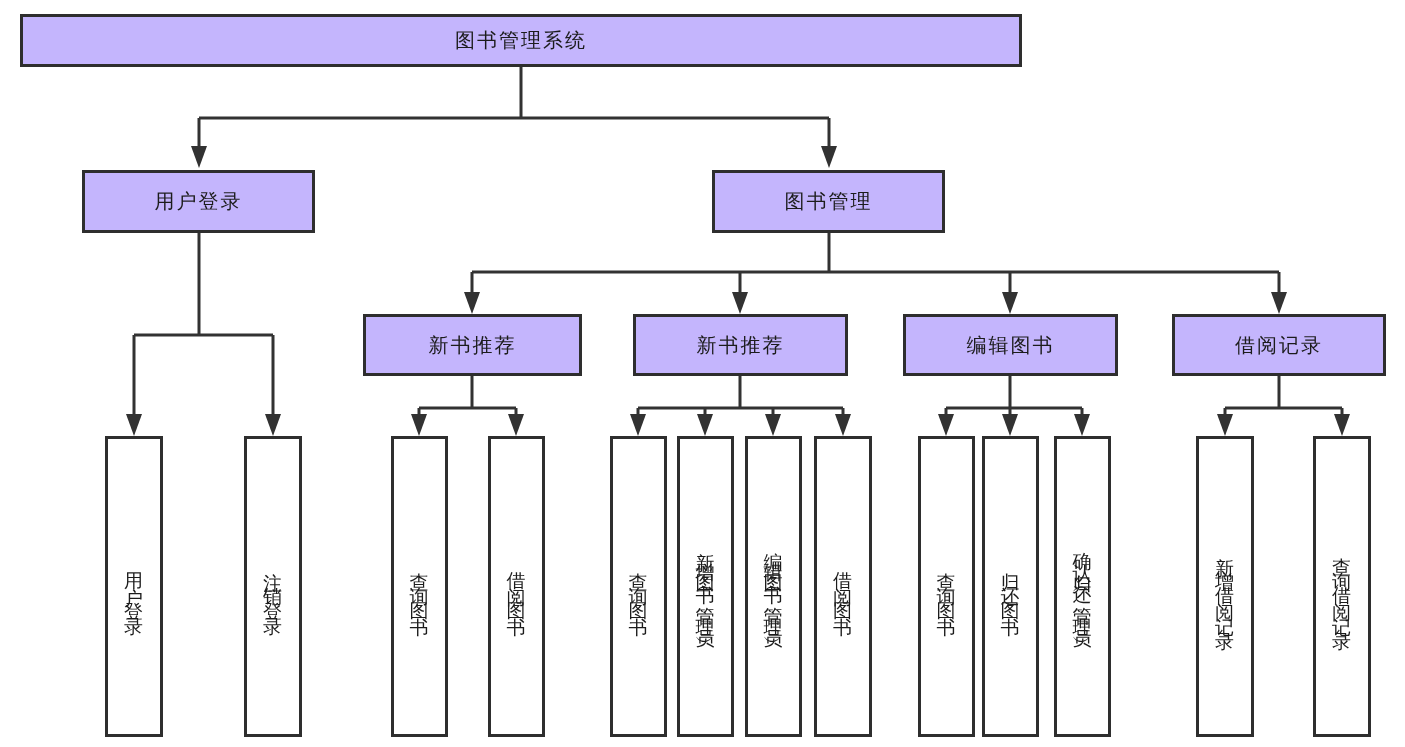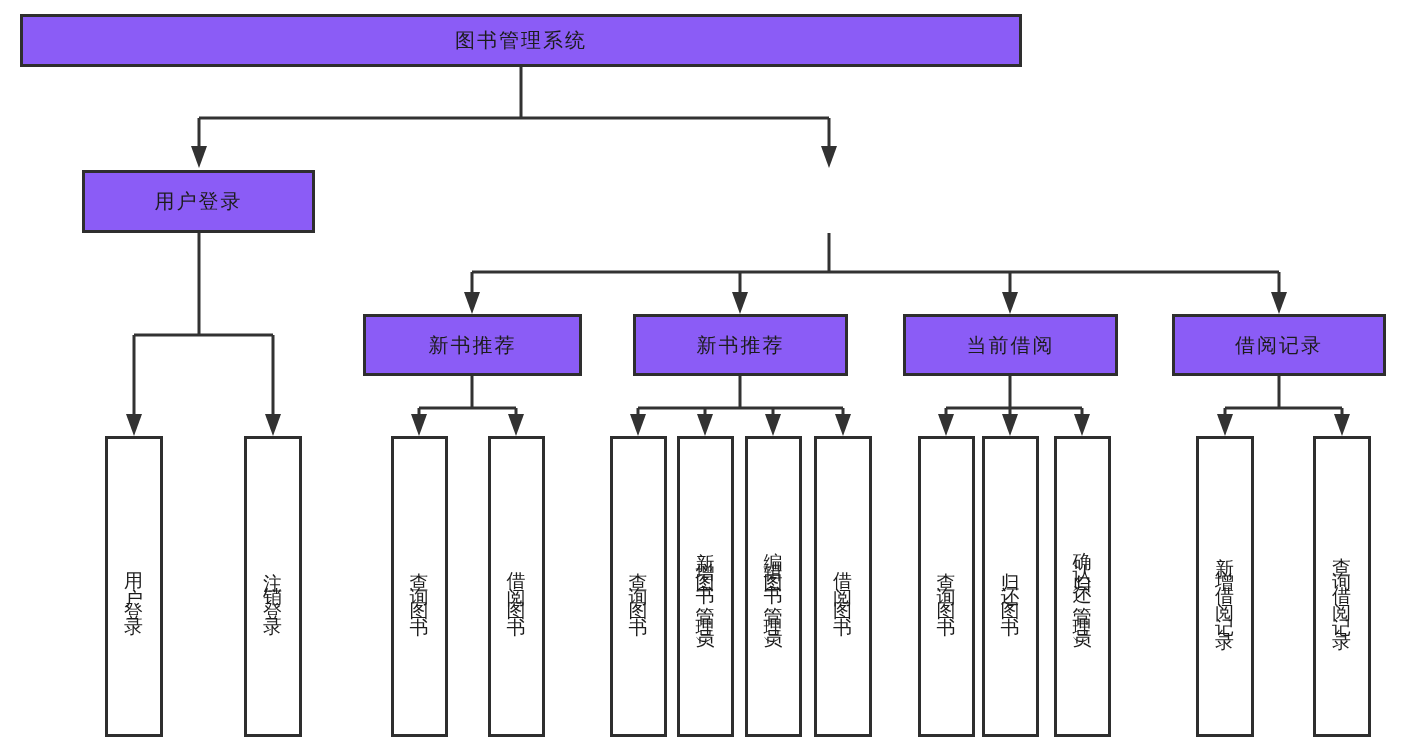--- a/index.html
+++ b/index.html
@@ -13,21 +13,21 @@
   body{
     font-family:"Liberation Sans","DejaVu Sans",sans-serif;
     width:1405px;height:747px;position:relative;overflow:hidden;
   }
   #canvas{position:absolute;left:0;top:0;width:1405px;height:747px;}
   svg.connectors{position:absolute;left:0;top:0;z-index:1;}
   svg.connectors path{stroke:var(--line);stroke-width:3;fill:none;}
   svg.connectors polygon{fill:var(--line);stroke:none;}
   .hbox{
     position:absolute;z-index:2;box-sizing:border-box;
-    background:#8b5cf6;border:3px solid var(--border);
+    background:#c4b5fd;border:3px solid var(--border);
     display:flex;align-items:center;justify-content:center;
     font-size:20px;letter-spacing:2px;color:var(--text);
     white-space:nowrap;
   }
   .vbox{
     position:absolute;z-index:2;box-sizing:border-box;
     top:436px;height:301px;
     background:#fff;border:3px solid var(--border);
     display:flex;align-items:center;justify-content:center;
     overflow:hidden;
@@ -95,24 +95,25 @@
     <g>
       <path d="M1279 376 L1279 408 M1225 408 L1342 408 M1225 408 L1225 417 M1342 408 L1342 417"></path>
       <polygon points="1217,414 1233,414 1225,436"></polygon>
       <polygon points="1334,414 1350,414 1342,436"></polygon>
     </g>
   </svg>
 
   <div class="hbox" style="left:20px;top:14px;width:1002px;height:53px;">图书管理系统</div>
 
   <div class="hbox" style="left:82px;top:170px;width:233px;height:63px;">用户登录</div>
+  <div class="hbox" style="left:712px;top:170px;width:233px;height:63px;">图书管理</div>
 
   <div class="hbox" style="left:363px;top:314px;width:219px;height:62px;text-align:right;">新书推荐</div>
   <div class="hbox" style="left:633px;top:314px;width:215px;height:62px;">新书推荐</div>
-  <div class="hbox" style="left:903px;top:314px;width:215px;height:62px;">当前借阅</div>
+  <div class="hbox" style="left:903px;top:314px;width:215px;height:62px;">编辑图书</div>
   <div class="hbox" style="left:1172px;top:314px;width:214px;height:62px;">借阅记录</div>
 
   <div class="vbox" style="left:105px;width:58px;">
     <span>用户登录</span>
   </div>
   <div class="vbox" style="left:244px;width:58px;">
     <span>注销登录</span>
   </div>
 
   <div class="vbox" style="left:391px;width:57px;">

